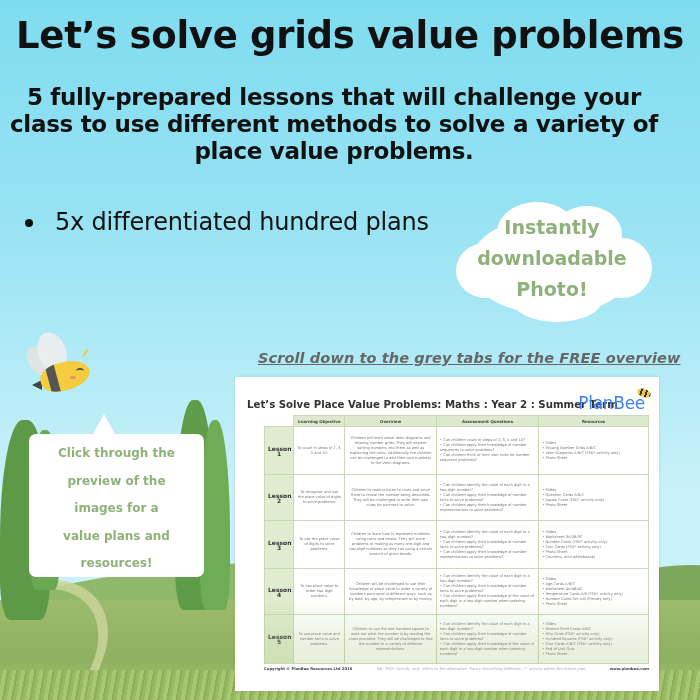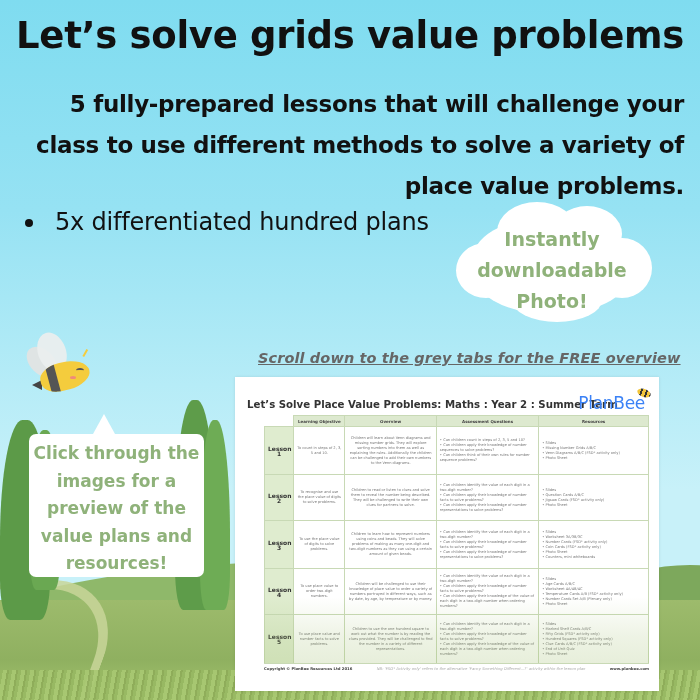--- a/index.html
+++ b/index.html
@@ -39,22 +39,22 @@
       background: repeating-linear-gradient(100deg, #97b862 0 3px, #a8c872 3px 7px, #8dab58 7px 9px);
       opacity: 0.9;
     }
 
     
     .title {
       position: absolute; top: 14px; left: 0; width: 700px; text-align: center;
       font-size: 37px; font-weight: bold; color: #111; letter-spacing: -0.3px;
     }
     .subtitle {
-      position: absolute; top: 84px; left: 24px; width: 660px; text-align: right;
-      font-size: 23px; font-weight: bold; color: #111; line-height: 41px;
+      position: absolute; top: 84px; left: 4px; width: 660px; text-align: center;
+      font-size: 23px; font-weight: bold; color: #111; line-height: 27px;
       letter-spacing: -0.3px;
     }
     .bullets {
       position: absolute; top: 205px; left: 18px; list-style: none;
     }
     .bullets li {
       font-size: 24px; color: #111; line-height: 35px; letter-spacing: -0.2px;
       display: flex; align-items: center;
     }
     .bullets li .dot {
@@ -68,21 +68,21 @@
     }
     .cloud .puff { position: absolute; background: #fff; border-radius: 50%; }
     .cloud .p1 { left: 20px; top: 20px; width: 160px; height: 95px; border-radius: 45%; }
     .cloud .p2 { left: 45px; top: 4px; width: 80px; height: 60px; }
     .cloud .p3 { left: 100px; top: 8px; width: 70px; height: 56px; }
     .cloud .p4 { left: 4px; top: 45px; width: 60px; height: 55px; }
     .cloud .p5 { left: 140px; top: 40px; width: 60px; height: 60px; }
     .cloud .p6 { left: 60px; top: 80px; width: 90px; height: 44px; }
     .cloud-text {
       position: absolute; left: 0; top: 14px; width: 200px; text-align: center;
-      font-size: 19px; font-weight: bold; color: #8fb27a; line-height: 31px; margin-top: 12px;
+      font-size: 19px; font-weight: bold; color: #8fb27a; line-height: 31px;
     }
 
     
     .bee { position: absolute; left: 28px; top: 332px; width: 70px; height: 60px; }
     .bee .wing1 {
       position: absolute; left: 10px; top: 0; width: 28px; height: 40px;
       background: #eaeeee; border-radius: 50%; transform: rotate(-20deg); opacity: 0.95;
     }
     .bee .wing2 {
       position: absolute; left: 2px; top: 12px; width: 24px; height: 36px;
@@ -108,21 +108,21 @@
     .bubble {
       position: absolute; left: 29px; top: 434px; width: 175px; height: 143px;
       background: #fff; border-radius: 7px;
     }
     .bubble::before {
       content: ""; position: absolute; left: 64px; top: -20px;
       border-left: 11px solid transparent; border-right: 11px solid transparent;
       border-bottom: 20px solid #fff;
     }
     .bubble-text {
-      padding-top: 6px; text-align: center; font-size: 17px; font-weight: bold;
+      padding-top: 6px; text-align: center; font-size: 12px; font-weight: bold;
       color: #8fb27a; line-height: 27.5px;
     }
 
     
     .scroll-note {
       position: absolute; top: 350px; left: 258px; font-size: 14.5px; font-style: italic;
       font-weight: bold; color: #666; letter-spacing: 0.1px; text-decoration: underline;
     }
 
     
@@ -226,22 +226,22 @@
       <div class="stripe"></div>
     </div>
   <div class="cheek"></div>
   <div class="eye"></div>
   <div class="spark"></div>
 </div>
 
 <div class="bubble">
   <div class="bubble-text">
     <div>Click through the</div>
+    <div>preview of the</div>
     <div>images for a</div>
-    <div>preview of the</div>
     <div>value plans and</div>
     <div>resources!</div>
   </div>
 </div>
 
 <div class="scroll-note">Scroll down to the grey tabs for the FREE overview</div>
 
 <div class="doc">
   <div class="doc-title">Let’s Solve Place Value Problems: Maths : Year 2 : Summer Term</div>
   <div class="logo">PlanBee</div>

